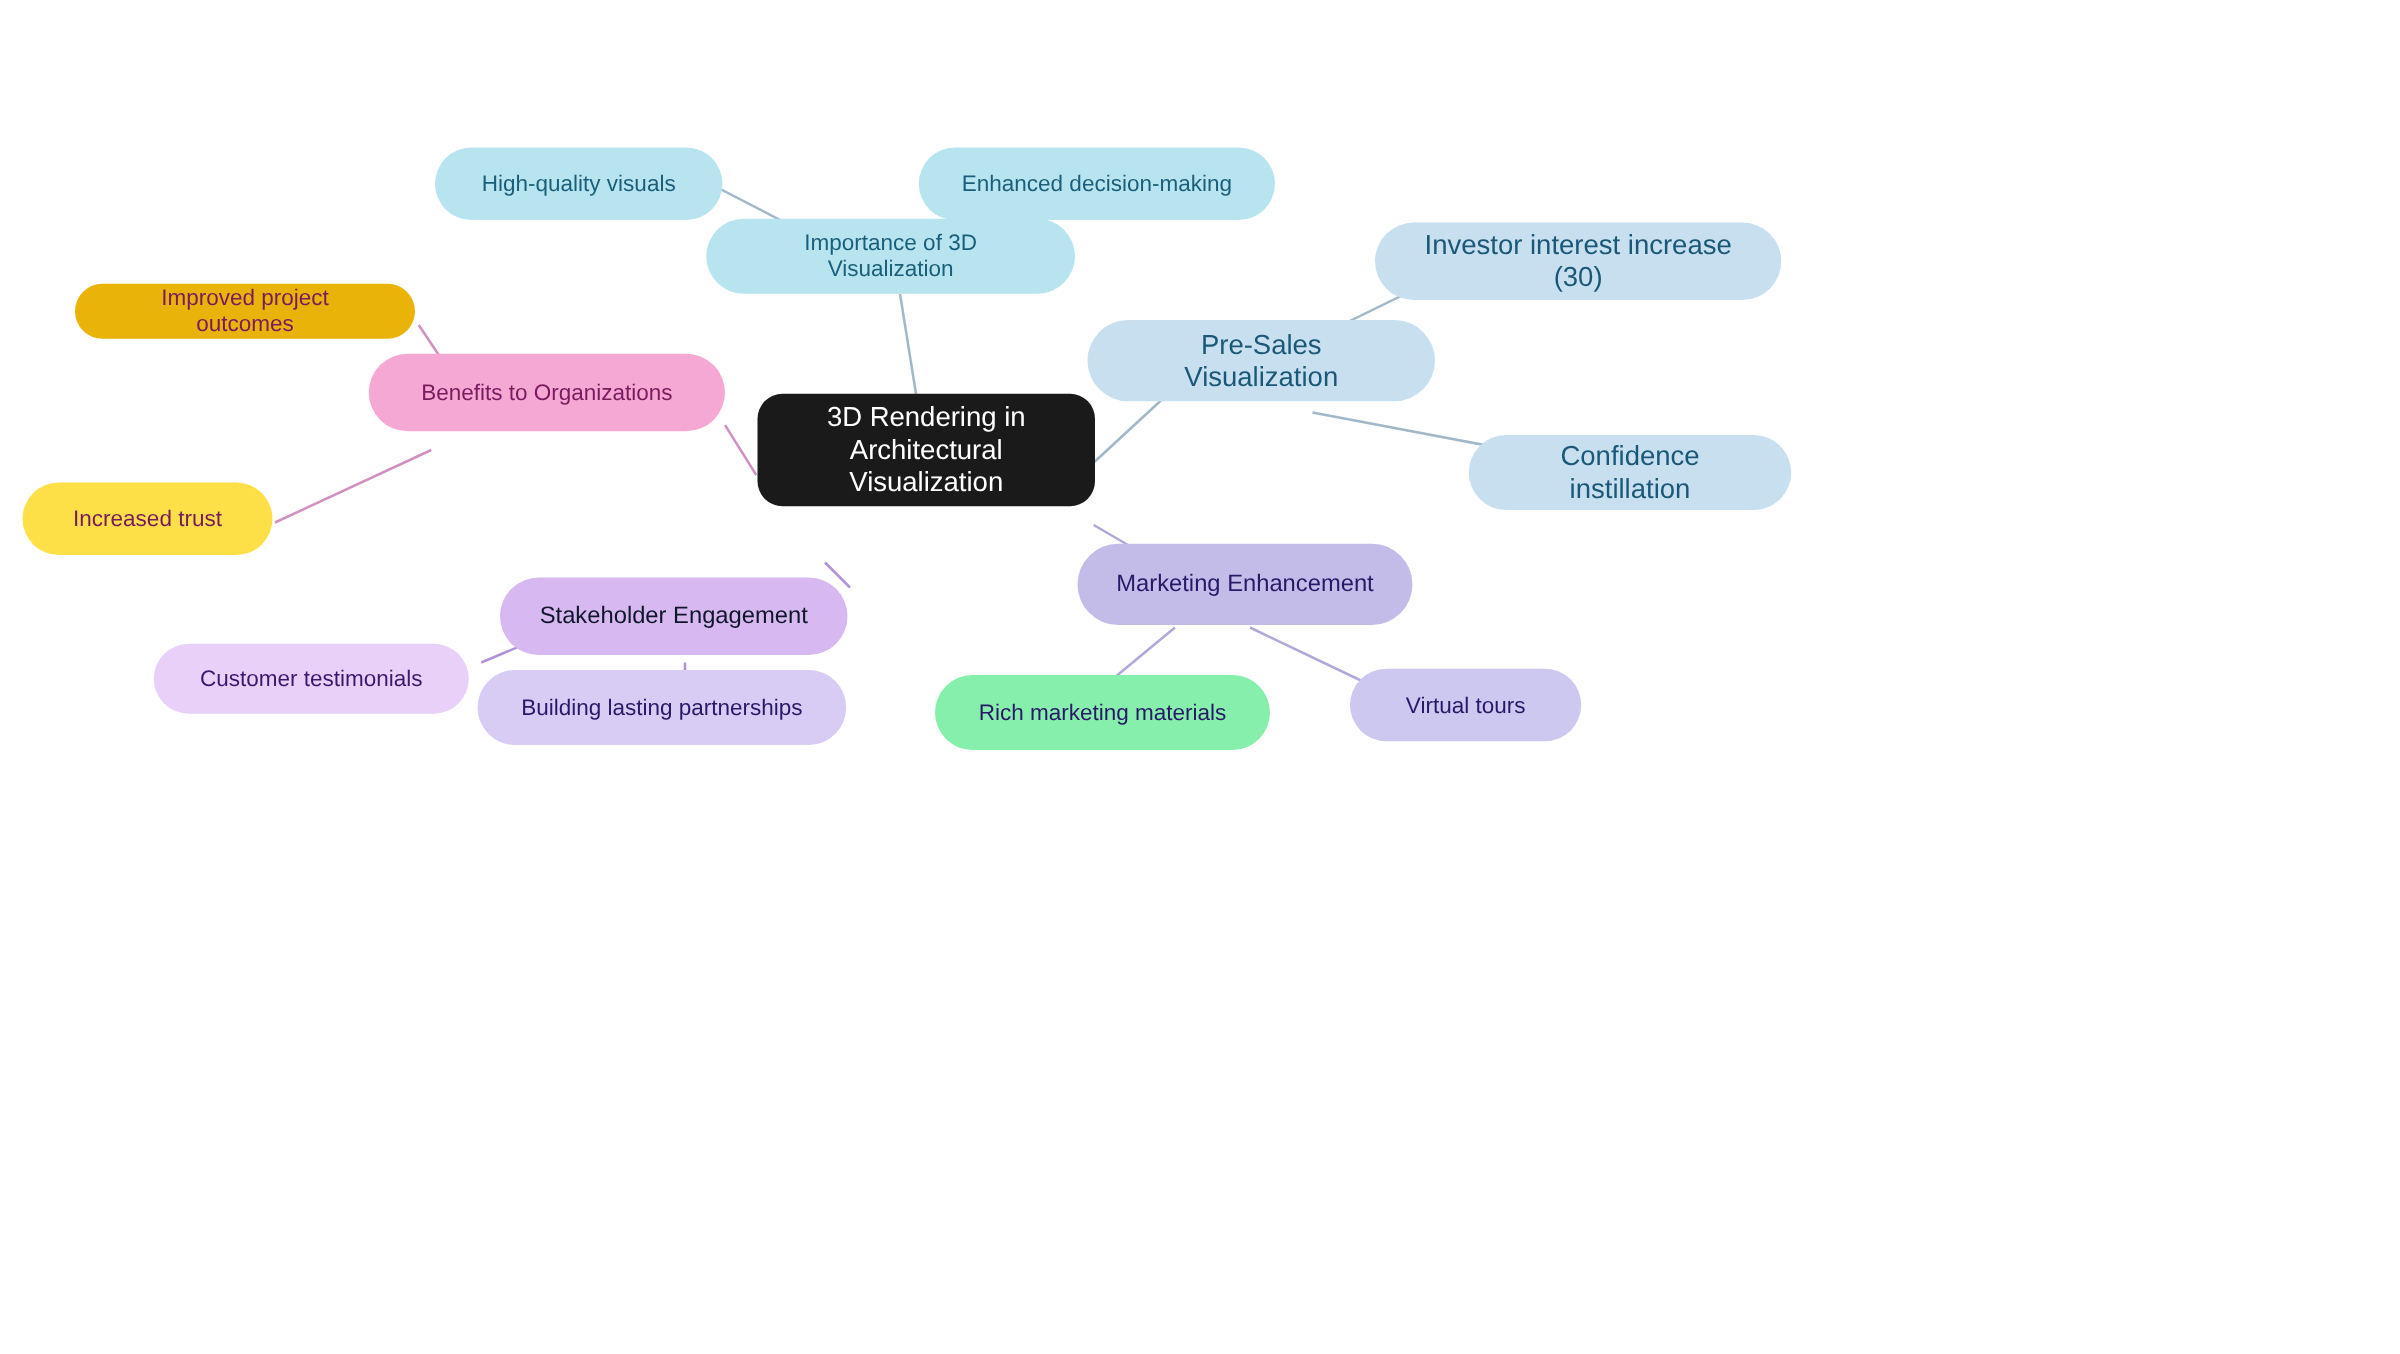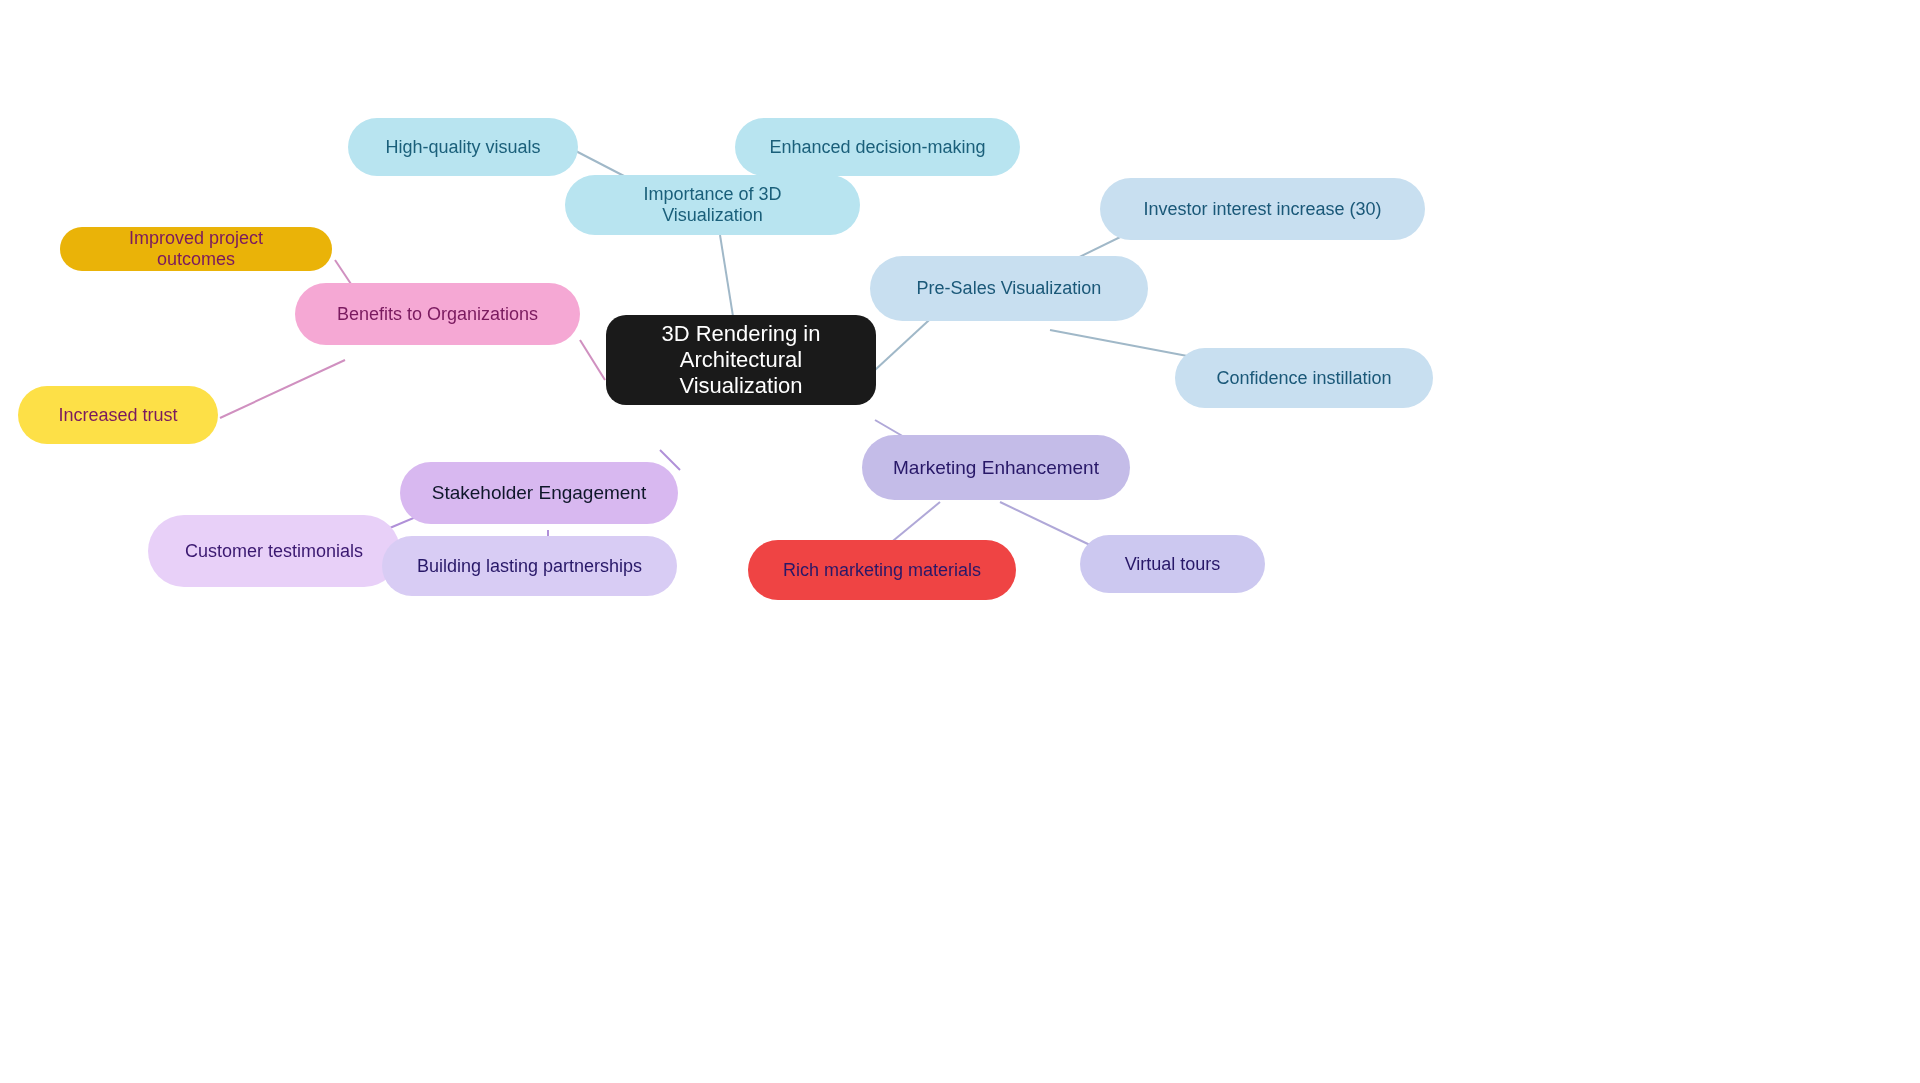--- a/index.html
+++ b/index.html
@@ -60,21 +60,21 @@
       font-size: 19px;
     }
     .node-purple-light {
       background: #d8d0f0;
       color: #2a1a6a;
       font-size: 18px;
     }
     .node-blue-light {
       background: #cce8f4;
       color: #1a5f7a;
-      font-size: 18px;
+      font-size: 22px;
     }
   </style>
 </head>
 <body>
 
 <svg class="connections">
 
   <line x1="740" y1="360" x2="720" y2="235" stroke="#a0b8c8" stroke-width="2"></line>
 
   <line x1="680" y1="205" x2="570" y2="148" stroke="#a0b8c8" stroke-width="2"></line>
@@ -132,21 +132,21 @@
 </div>
 
 <div class="node node-pink-light" style="left: 18px; top: 386px; width: 200px; height: 58px; background: #fde047;">
   <span>Increased trust</span>
 </div>
 
 <div class="node node-purple" style="left: 400px; top: 462px; width: 278px; height: 62px; background: #d8b8f0; color: #0f172a;">
   <span>Stakeholder Engagement</span>
 </div>
 
-<div class="node node-purple-light" style="left: 148px; top: 515px; width: 252px; height: 72px; background: #e8d0f8; color: #3a1870;">
+<div class="node node-purple-light" style="left: 123px; top: 515px; width: 252px; height: 56px; background: #e8d0f8; color: #3a1870;">
   <span>Customer testimonials</span>
 </div>
 
 <div class="node node-purple-light" style="left: 382px; top: 536px; width: 295px; height: 60px; background: #d8ccf4; color: #281868;">
   <span>Building lasting partnerships</span>
 </div>
 
 <div class="node node-blue-light" style="left: 870px; top: 256px; width: 278px; height: 65px; background: #c8dff0; color: #1a5878;">
   <span>Pre-Sales Visualization</span>
 </div>
@@ -156,19 +156,19 @@
 </div>
 
 <div class="node node-blue-light" style="left: 1175px; top: 348px; width: 258px; height: 60px; background: #c8dff0; color: #1a5878;">
   <span>Confidence instillation</span>
 </div>
 
 <div class="node node-purple" style="left: 862px; top: 435px; width: 268px; height: 65px; background: #c4bce8; color: #281868;">
   <span>Marketing Enhancement</span>
 </div>
 
-<div class="node node-purple-light" style="left: 748px; top: 540px; width: 268px; height: 60px; background: #ef4444; color: #281868;">
+<div class="node node-purple-light" style="left: 748px; top: 540px; width: 268px; height: 60px; background: #86efac; color: #281868;">
   <span>Rich marketing materials</span>
 </div>
 
 <div class="node node-purple-light" style="left: 1080px; top: 535px; width: 185px; height: 58px; background: #ccc8f0; color: #281868;">
   <span>Virtual tours</span>
 </div>
 
 </body></html>

